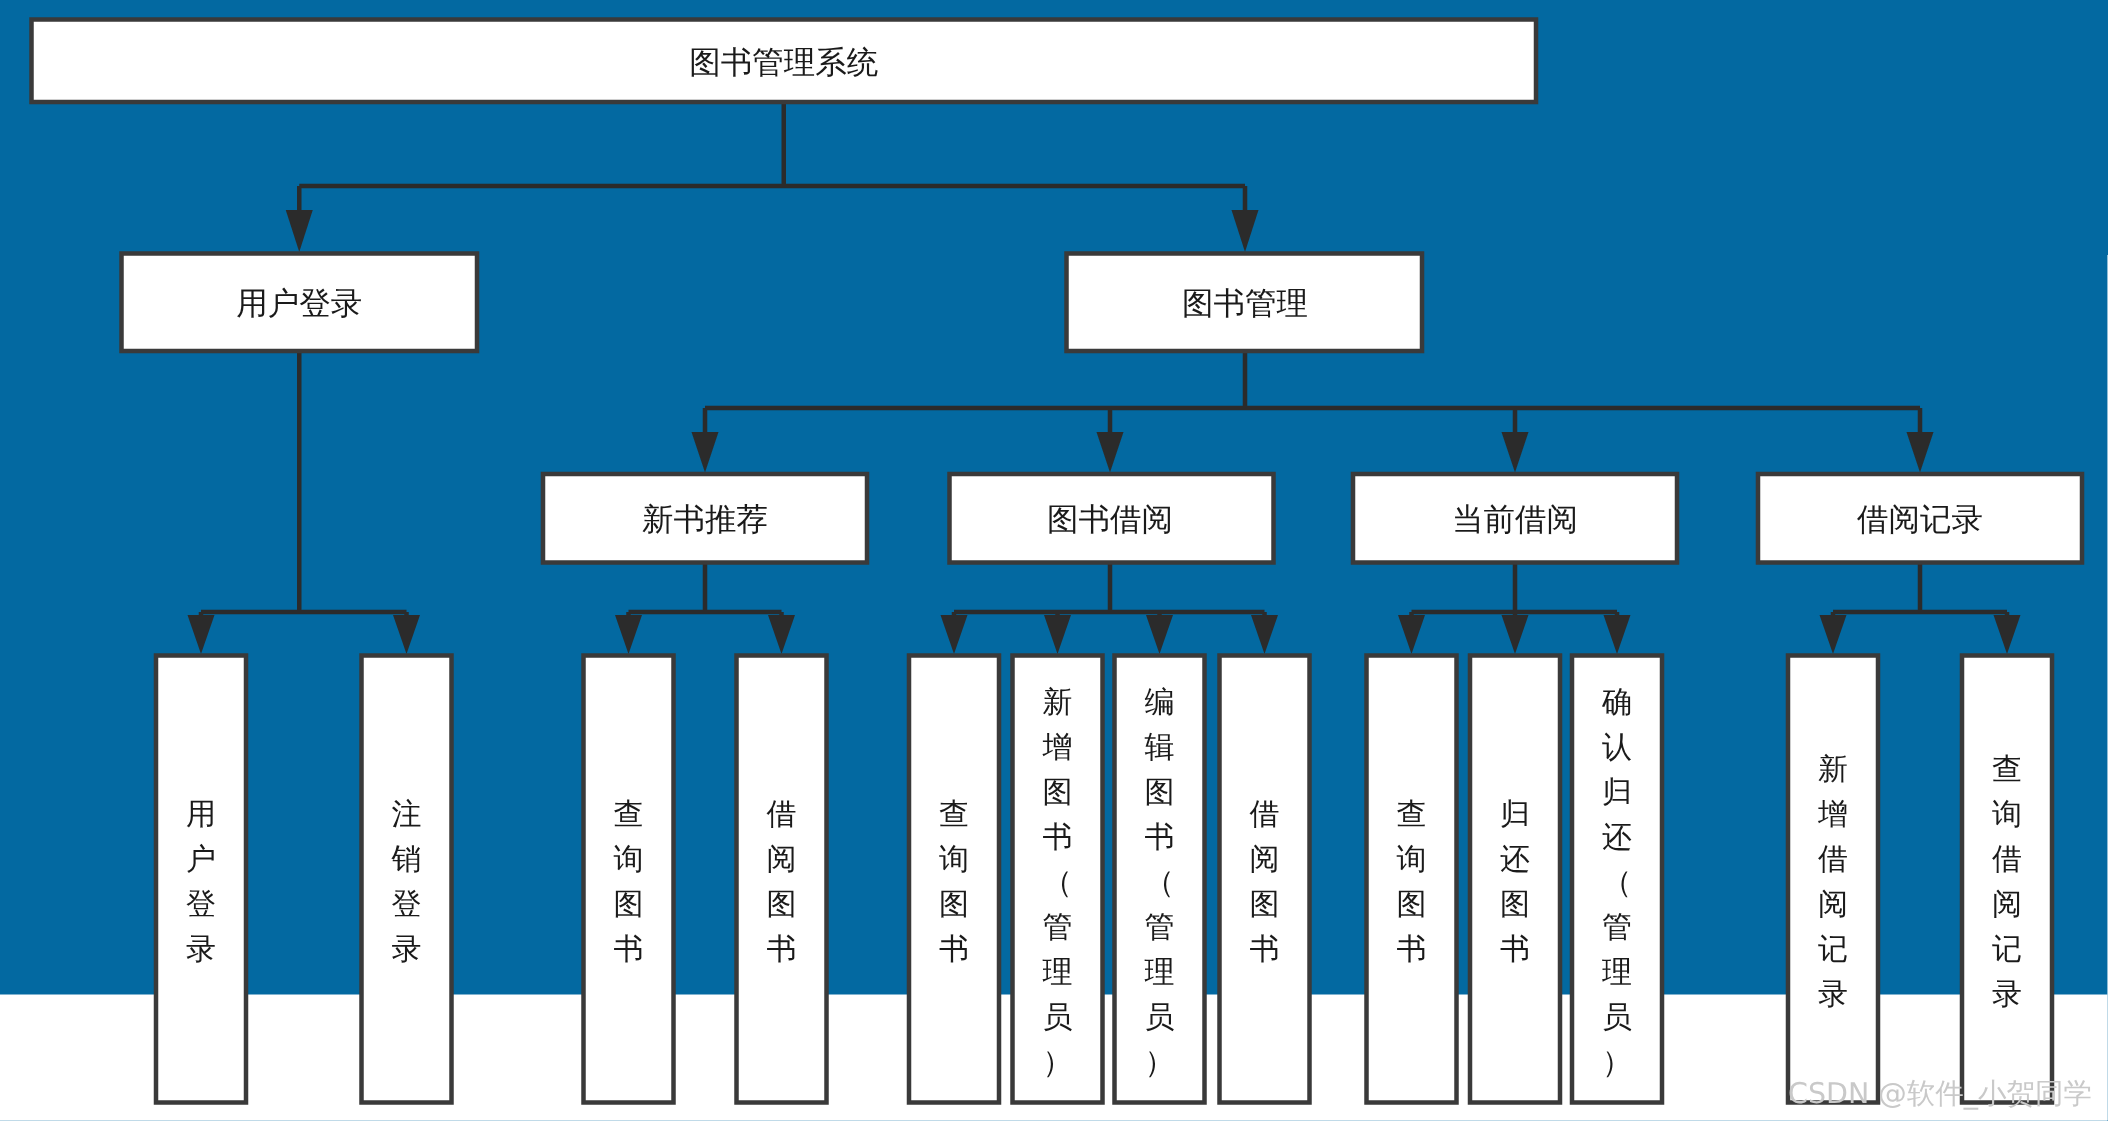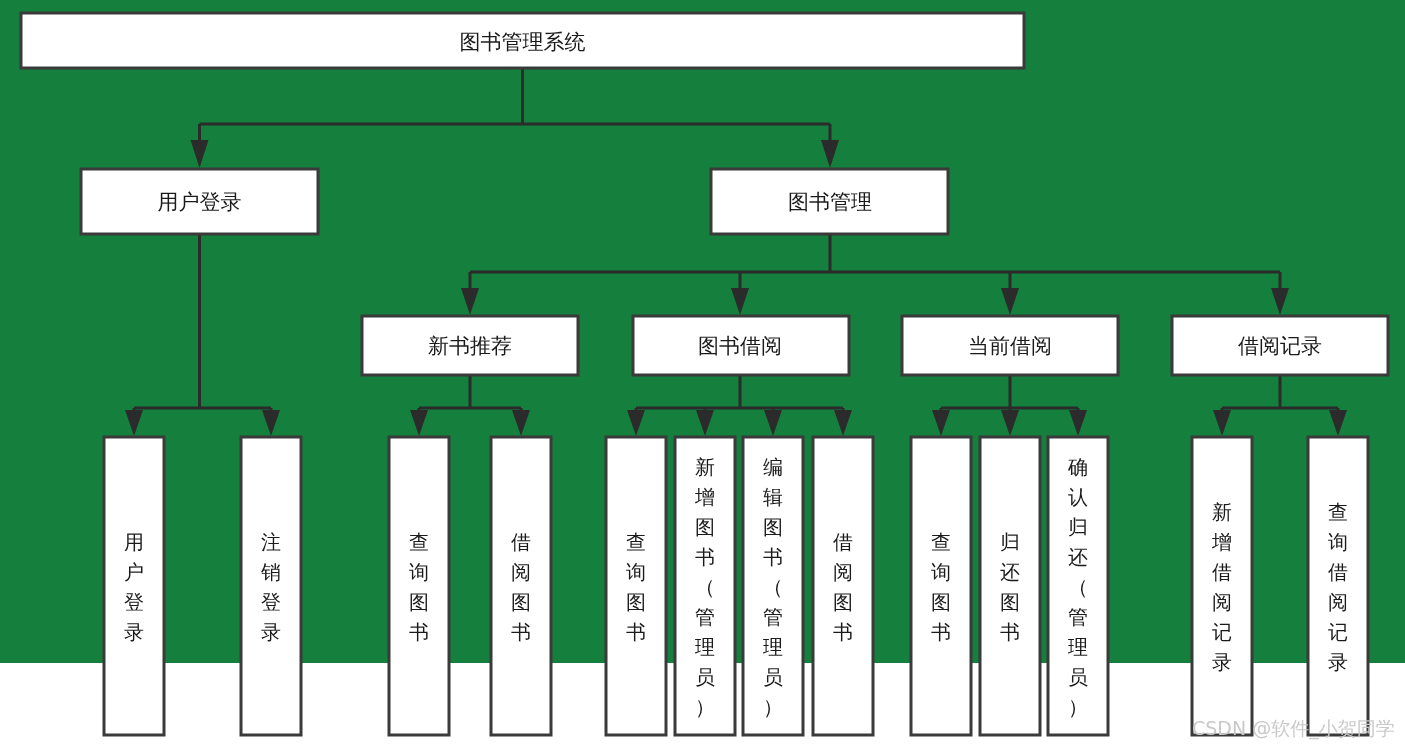--- a/index.html
+++ b/index.html
@@ -11,21 +11,21 @@
   body {
     width: 1405px;
     height: 747px;
     font-family: "DejaVu Sans", "Liberation Sans", sans-serif;
     overflow: hidden;
   }
   #diagram-root {
     position: relative;
     width: 1405px;
     height: 663px;
-    background: #15803d;
+    background: #0369a1;
   }
   svg#tree-svg {
     position: absolute;
     left: 0;
     top: 0;
     width: 1405px;
     height: 747px;
   }
   .node-box {
     fill: #ffffff;

